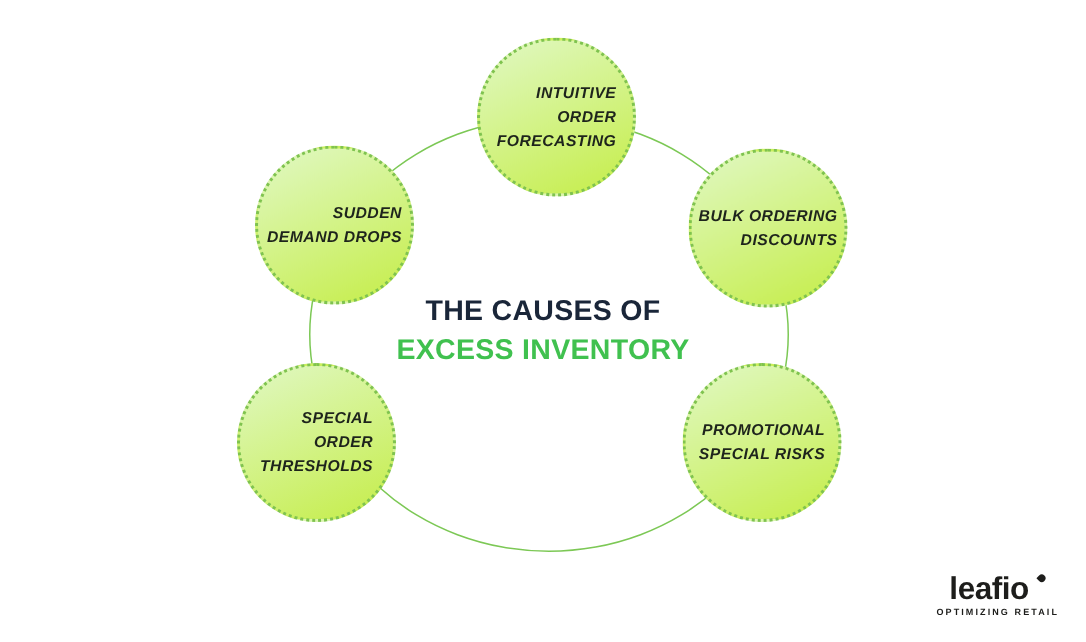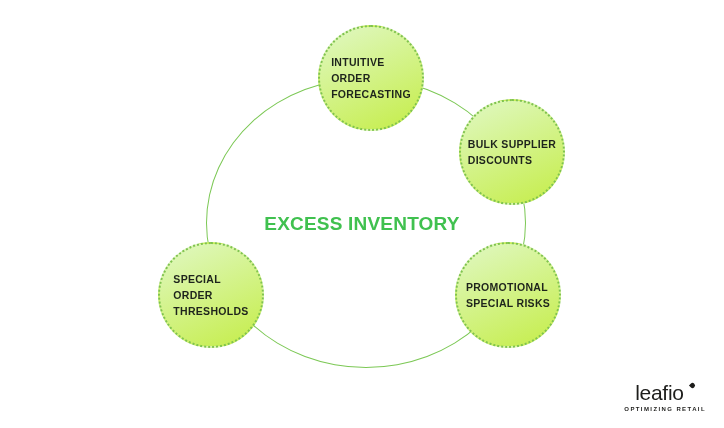--- a/index.html
+++ b/index.html
@@ -31,22 +31,23 @@
     position: absolute;
     width: 106px;
     height: 106px;
     box-sizing: border-box;
     border-radius: 50%;
     border: 2px dotted #7fc34f;
     background: linear-gradient(155deg, #def7ba 8%, #c7ee52 92%);
     display: flex;
     align-items: center;
     justify-content: center;
-    text-align: left;
+    text-align: right;
     z-index: 2;
+    font-style: italic;
   }
   .cause .cause-label {
     white-space: pre-line;
     font-size: 10.5px;
     font-weight: 700;
     line-height: 1.55;
     letter-spacing: 0.3px;
     color: #1e241c;
   }
   .pos-top          { left: 318px; top: 25px;  }
@@ -68,38 +69,38 @@
     font-size: 19px;
     font-weight: 800;
     letter-spacing: 0.2px;
     color: #1a2639;
   }
   .title-line2 {
     font-size: 19px;
     font-weight: 800;
     letter-spacing: 0.2px;
     color: #40c14f;
-    margin-top: 16px;
+    margin-top: 4px;
   }
   
   .logo {
     position: absolute;
     right: 18px;
     bottom: 16px;
     text-align: center;
     z-index: 3;
   }
   .logo-row {
     line-height: 1;
     white-space: nowrap;
   }
   .logo-name {
     display: inline-block;
     font-size: 21px;
-    font-weight: 400;
+    font-weight: 700;
     letter-spacing: -0.3px;
     color: #1d1d1b;
     vertical-align: top;
   }
   .logo-mark {
     display: inline-block;
     width: 5px;
     height: 5px;
     margin: 1px 0 0 2px;
     background: #1d1d1b;
@@ -122,38 +123,43 @@
 
   <div class="ring"></div>
 
   <div class="cause pos-top">
     <span class="cause-label">INTUITIVE
 ORDER
 FORECASTING</span>
   </div>
 
   <div class="cause pos-top-right">
-    <span class="cause-label">BULK SUPPLIER
+    <span class="cause-label">BULK ORDERING
 DISCOUNTS</span>
   </div>
 
   <div class="cause pos-bottom-right">
     <span class="cause-label">PROMOTIONAL
 SPECIAL RISKS</span>
   </div>
 
 
   <div class="cause pos-bottom-left">
     <span class="cause-label">SPECIAL
 ORDER
 THRESHOLDS</span>
   </div>
 
+  <div class="cause pos-top-left">
+    <span class="cause-label">SUDDEN
+DEMAND DROPS</span>
+  </div>
 
   <div class="title">
+    <div class="title-line1">THE CAUSES OF</div>
     <div class="title-line2">EXCESS INVENTORY</div>
   </div>
 
   <div class="logo">
     <div class="logo-row">
       <span class="logo-name">leafio</span>
       <span class="logo-mark"></span>
     </div>
     <div class="logo-tagline">OPTIMIZING RETAIL</div>
   </div>

